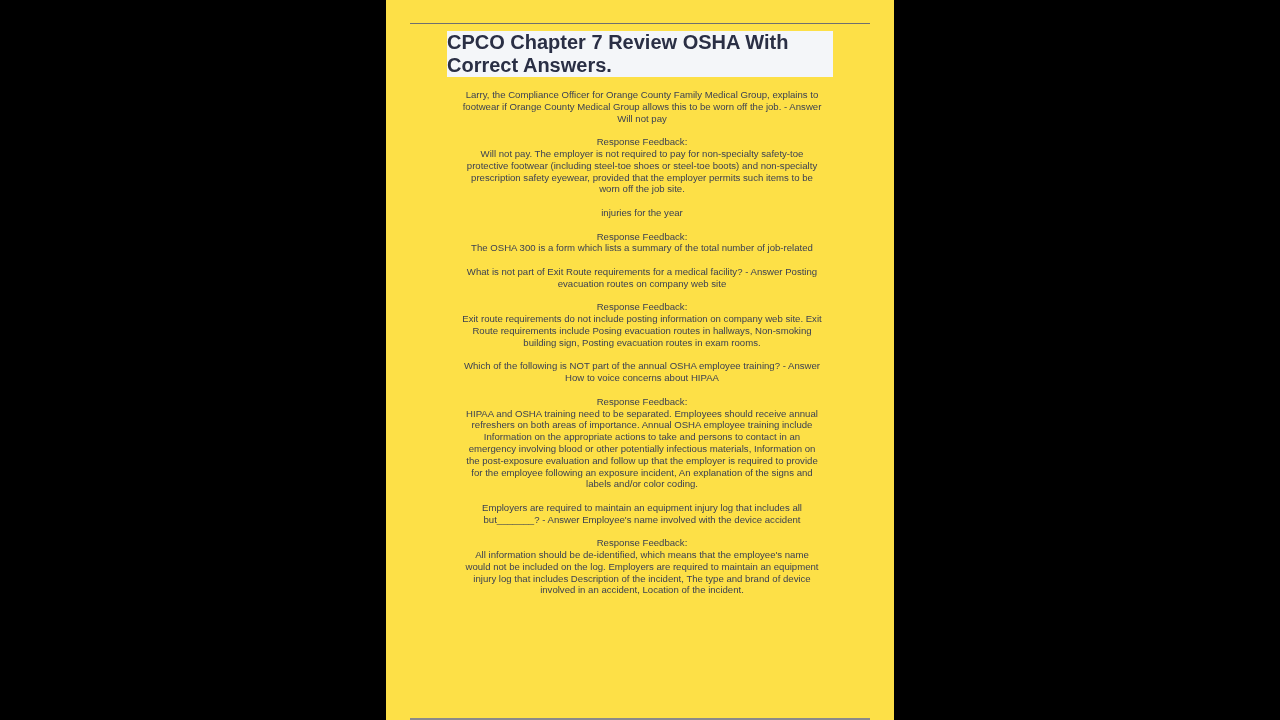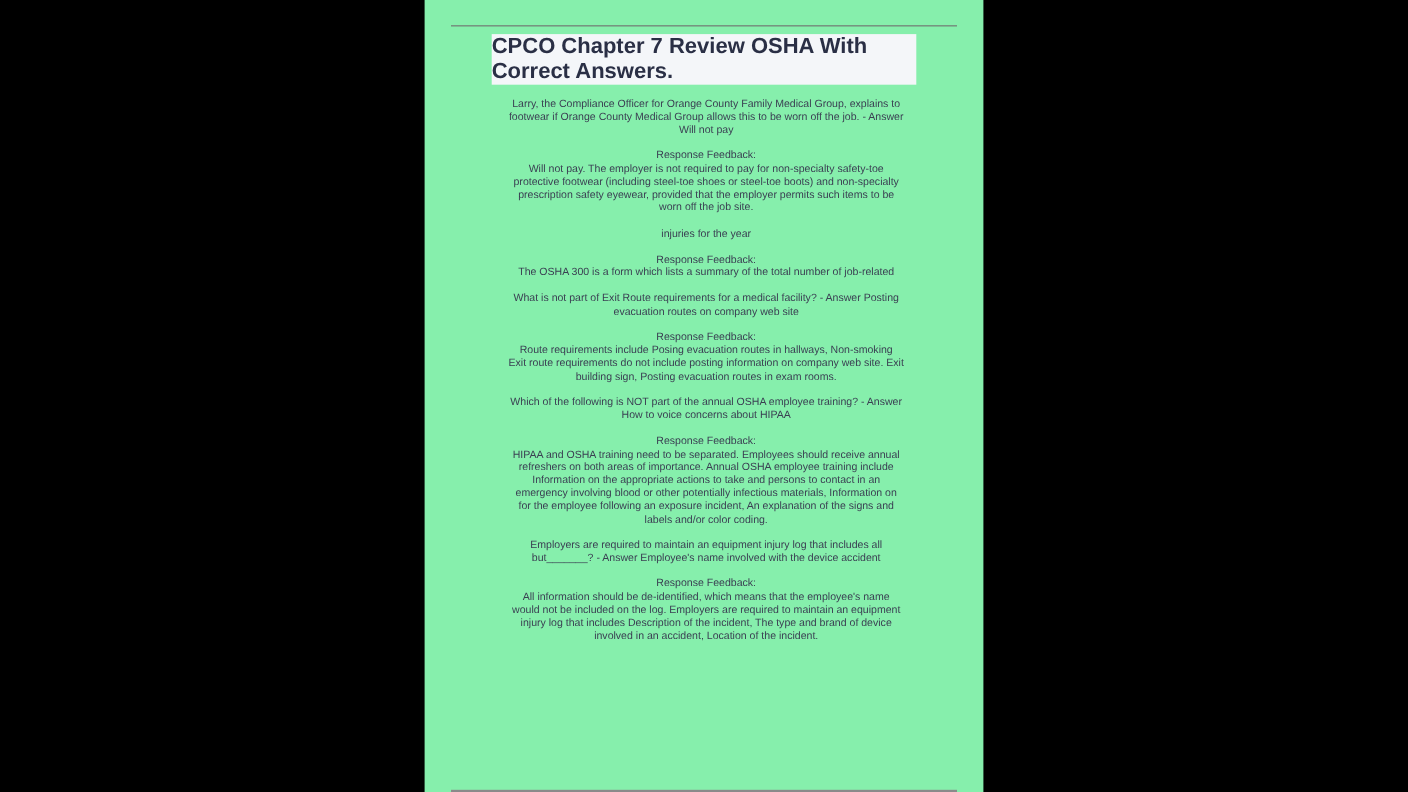--- a/index.html
+++ b/index.html
@@ -9,21 +9,21 @@
       height: 720px;
       background: #000000;
       overflow: hidden;
     }
     .page {
       position: absolute;
       left: 386px;
       top: 0;
       width: 508px;
       height: 720px;
-      background: #86efac;
+      background: #fde047;
     }
     .rule-top {
       position: absolute;
       left: 24px;
       top: 23px;
       width: 460px;
       height: 1px;
       background: #6f6f6f;
     }
     .rule-bottom {
@@ -100,34 +100,35 @@
       <p class="para">
         <span class="line">Response Feedback:</span>
         <span class="line">The OSHA 300 is a form which lists a summary of the total number of job-related</span>
       </p>
       <p class="para">
         <span class="line">What is not part of Exit Route requirements for a medical facility? - Answer Posting</span>
         <span class="line">evacuation routes on company web site</span>
       </p>
       <p class="para">
         <span class="line">Response Feedback:</span>
+        <span class="line">Exit route requirements do not include posting information on company web site. Exit</span>
         <span class="line">Route requirements include Posing evacuation routes in hallways, Non-smoking</span>
-        <span class="line">Exit route requirements do not include posting information on company web site. Exit</span>
         <span class="line">building sign, Posting evacuation routes in exam rooms.</span>
       </p>
       <p class="para">
         <span class="line">Which of the following is NOT part of the annual OSHA employee training? - Answer</span>
         <span class="line">How to voice concerns about HIPAA</span>
       </p>
       <p class="para">
         <span class="line">Response Feedback:</span>
         <span class="line">HIPAA and OSHA training need to be separated. Employees should receive annual</span>
         <span class="line">refreshers on both areas of importance. Annual OSHA employee training include</span>
         <span class="line">Information on the appropriate actions to take and persons to contact in an</span>
         <span class="line">emergency involving blood or other potentially infectious materials, Information on</span>
+        <span class="line">the post-exposure evaluation and follow up that the employer is required to provide</span>
         <span class="line">for the employee following an exposure incident, An explanation of the signs and</span>
         <span class="line">labels and/or color coding.</span>
       </p>
       <p class="para">
         <span class="line">Employers are required to maintain an equipment injury log that includes all</span>
         <span class="line">but_______? - Answer Employee's name involved with the device accident</span>
       </p>
       <p class="para">
         <span class="line">Response Feedback:</span>
         <span class="line">All information should be de-identified, which means that the employee's name</span>

